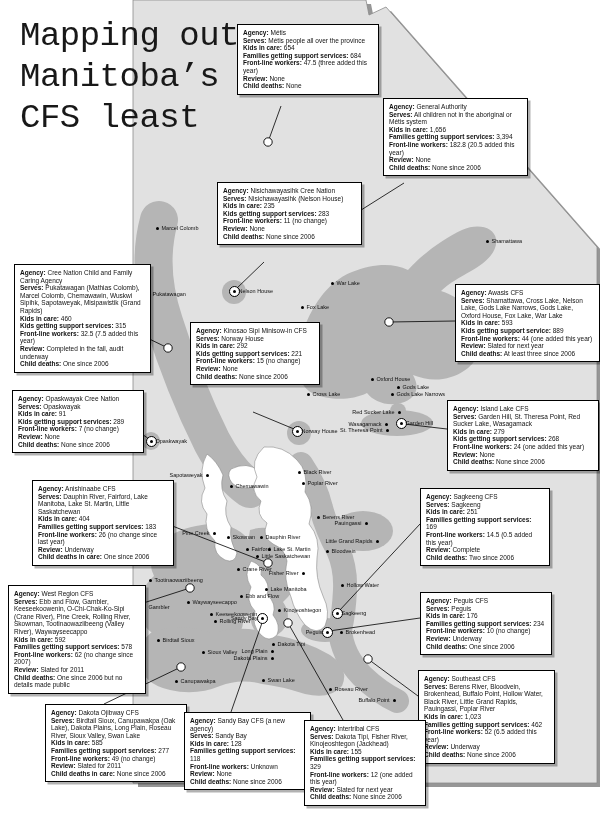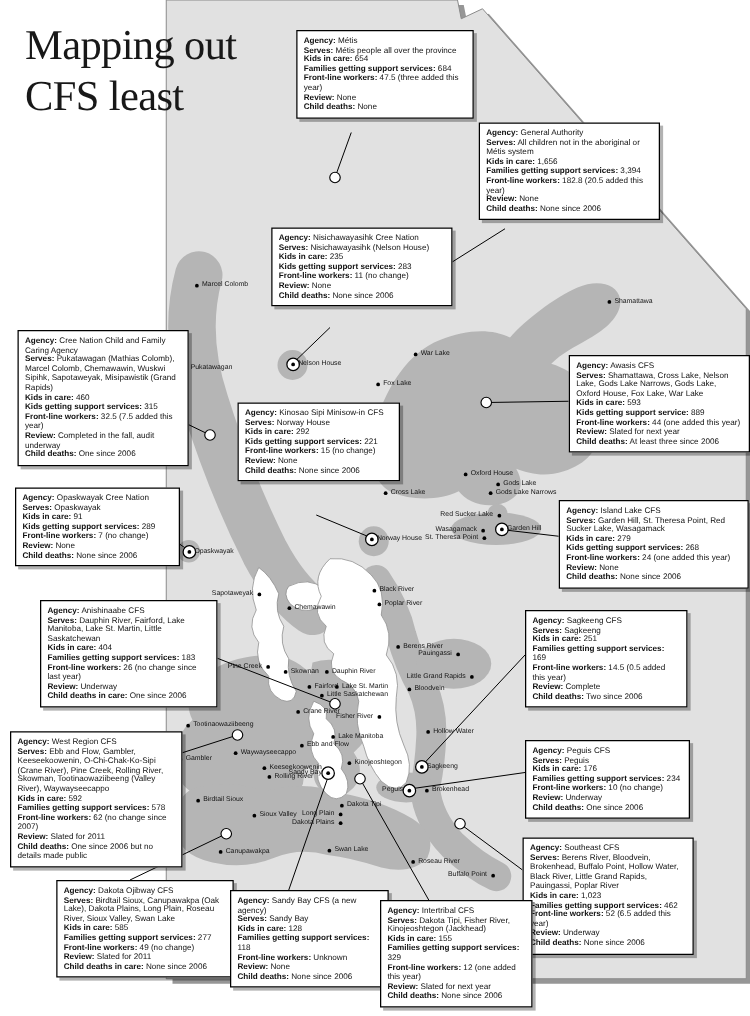--- a/index.html
+++ b/index.html
@@ -1,20 +1,20 @@
 <!DOCTYPE html>
 <html><head>
 <meta charset="utf-8">
 <style>
   html,body{margin:0;padding:0;}
   #canvas{position:relative;width:600px;height:813px;background:#ffffff;overflow:hidden;
           font-family:"Liberation Sans","DejaVu Sans",sans-serif;color:#111;}
   #mapsvg{position:absolute;left:0;top:0;}
   .title{position:absolute;left:20px;top:16px;
-         font-family:Liberation Serif, serif;
+         font-family:Liberation Mono, monospace;
          font-size:34px;line-height:41px;letter-spacing:-.5px;color:#181818;}
   .title span{display:block;}
   
   .callout{position:absolute;background:#fff;border:1px solid #000;
            box-shadow:2.5px 2.5px 0 rgba(0,0,0,.3);
            padding:4px 5px;font-size:6.5px;line-height:7.6px;color:#111;}
   .callout b{font-weight:bold;}
   
   .place{position:absolute;width:0;height:0;}
   .place .dot{position:absolute;left:-1.5px;top:-1.5px;width:3px;height:3px;
@@ -316,20 +316,21 @@
         <span class="plabel right">Roseau River</span>
       </div>
       <div class="place" style="left: 394px; top: 700px;">
         <span class="dot"></span>
         <span class="plabel left">Buffalo Point</span>
       </div>
     </div>
 
   <div class="title">
     <span>Mapping out</span>
+    <span>Manitoba’s</span>
     <span>CFS least</span>
   </div>
 
   <div id="callouts">
       <div class="callout" style="left: 237px; top: 24px; width: 130px;">
         <div class="f"><b>Agency:</b> <span>Métis</span></div>
         <div class="f"><b>Serves:</b> <span>Métis people all over the province</span></div>
         <div class="f"><b>Kids in care:</b> <span>654</span></div>
         <div class="f"><b>Families getting support services:</b> <span>684</span></div>
         <div class="f"><b>Front-line workers:</b> <span>47.5 (three added this year)</span></div>

